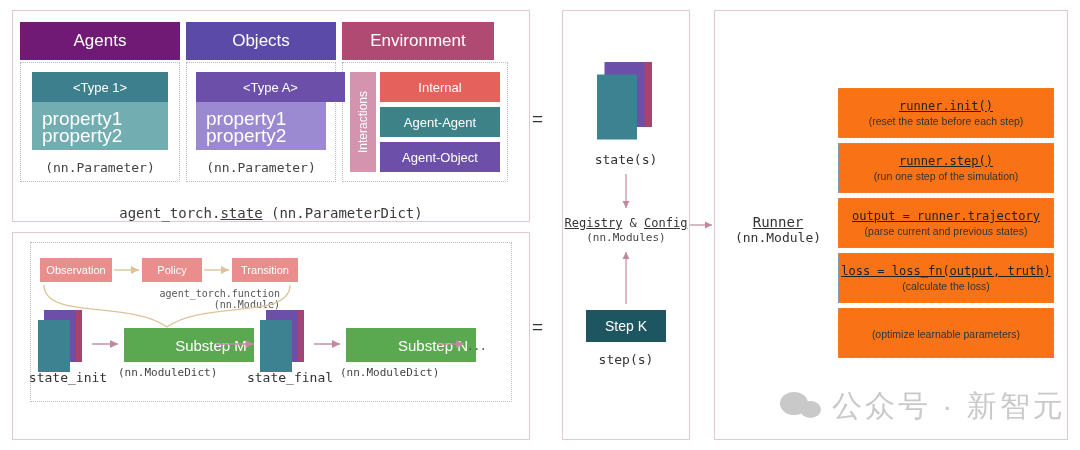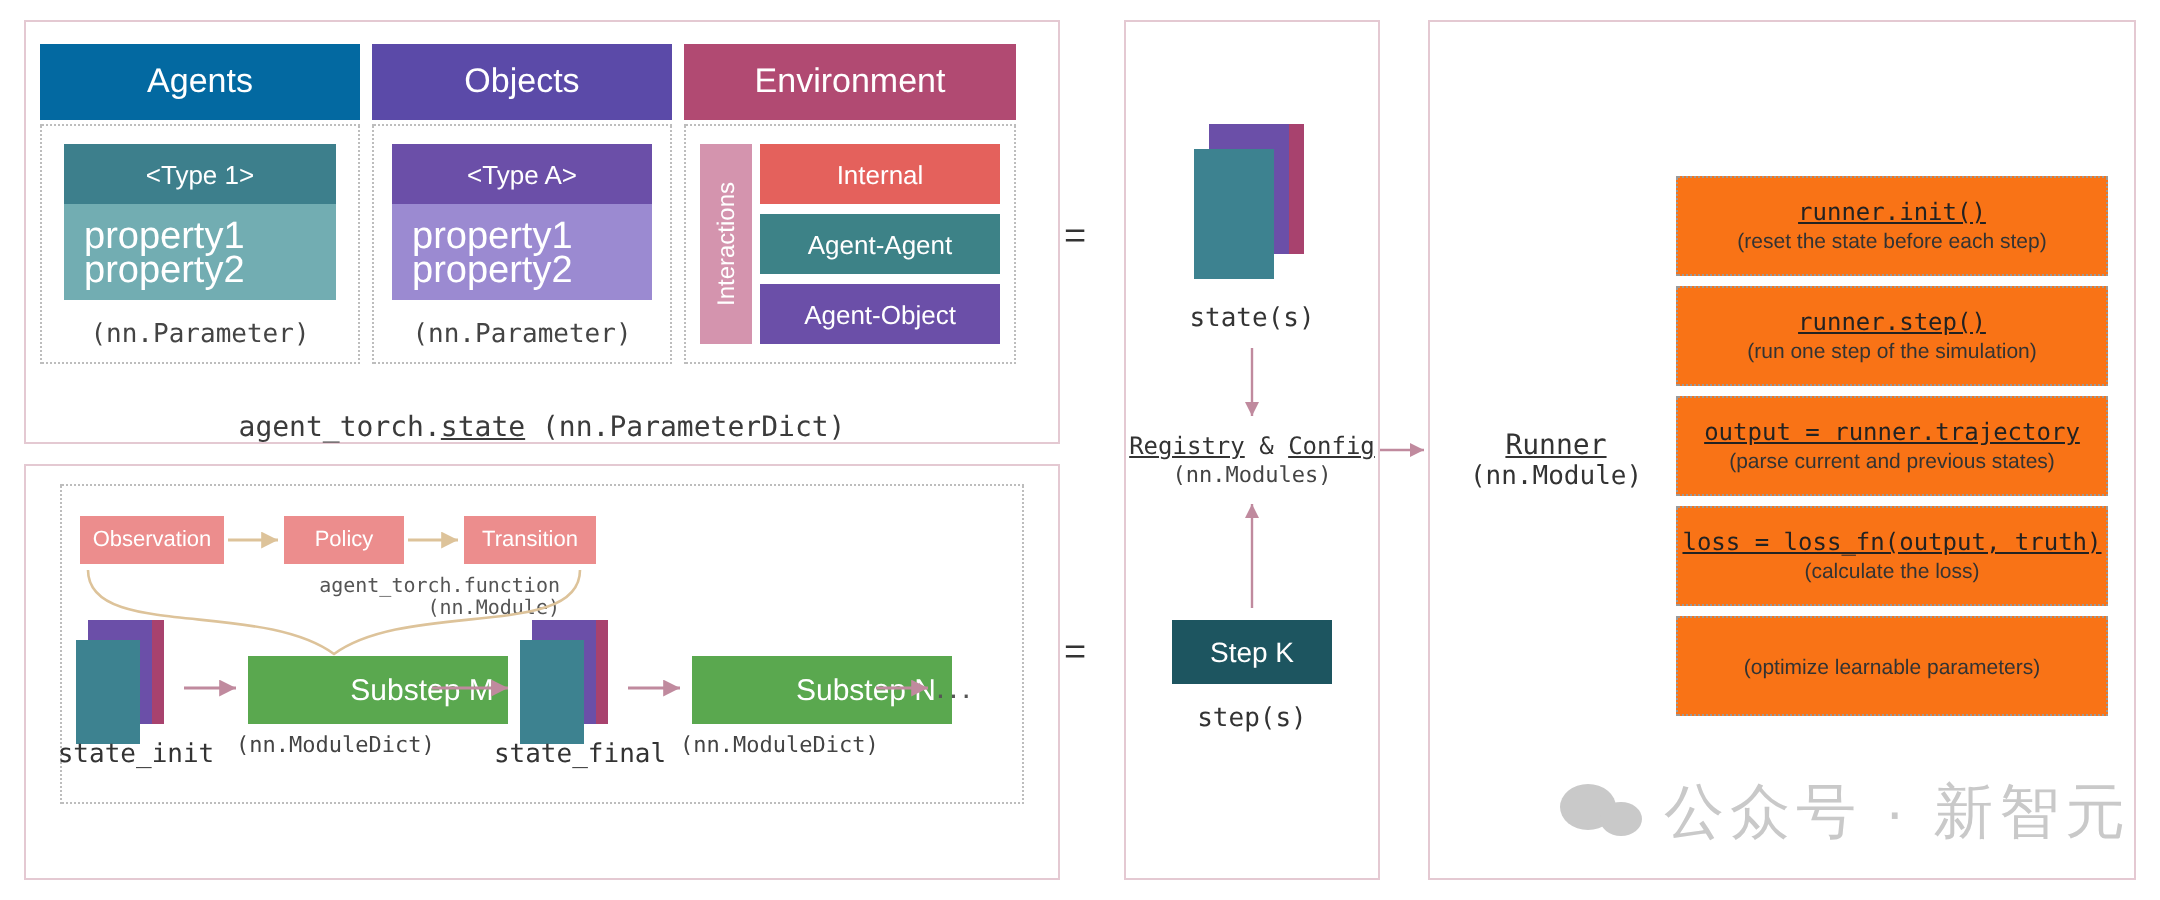--- a/index.html
+++ b/index.html
@@ -19,35 +19,35 @@
 
   
   .dotted{position:absolute;border:1px dotted #bdbdbd;box-sizing:border-box;}
 
   
   .bar{position:absolute;display:flex;align-items:center;justify-content:center;
        color:#fff;box-sizing:border-box;text-align:center;}
 
   
   .col-head{height:38px;font-size:17px;}
-  #head-agents {left:20px; top:22px; width:160px; background:#0369a1;}
+  #head-agents {left:20px; top:22px; width:160px; background:#701a75;}
   #head-objects{left:186px;top:22px; width:150px; background:#5b4aa8;}
-  #head-env    {left:342px;top:22px; width:166px; background:#b14a72;}
+  #head-env    {left:342px;top:22px; width:152px; background:#b14a72;}
 
   .col-dotted{top:62px;height:120px;}
   #dot-agents {left:20px; width:160px;}
   #dot-objects{left:186px;width:150px;}
   #dot-env    {left:342px;width:166px;}
 
   .type-head{height:30px;font-size:13px;}
   .type-body{font-size:19px;line-height:17px;display:block;padding:8px 10px 0 10px;color:#fff;
              box-sizing:border-box;position:absolute;}
   #type1-head{left:32px;  top:72px; width:136px; background:#3d7f8c;}
   #type1-body{left:32px;  top:102px;width:136px; height:48px; background:#72adb2;}
-  #typea-head{left:196px; top:72px; width:130px; background:#6b4fa8;}
+  #typea-head{left:196px; top:72px; width:149px; background:#6b4fa8;}
   #typea-body{left:196px; top:102px;width:130px; height:48px; background:#9b8ad1;}
 
   .param-cap{position:absolute;font-size:13px;color:#444;text-align:center;}
   #cap-agents {left:20px; top:160px;width:160px;}
   #cap-objects{left:186px;top:160px;width:150px;}
 
   
   #interactions{left:350px;top:72px;width:26px;height:100px;background:#d494ae;
                 writing-mode:vertical-rl;transform:rotate(180deg);font-size:12px;}
   .int-row{height:30px;font-size:13px;left:380px;width:120px;}

